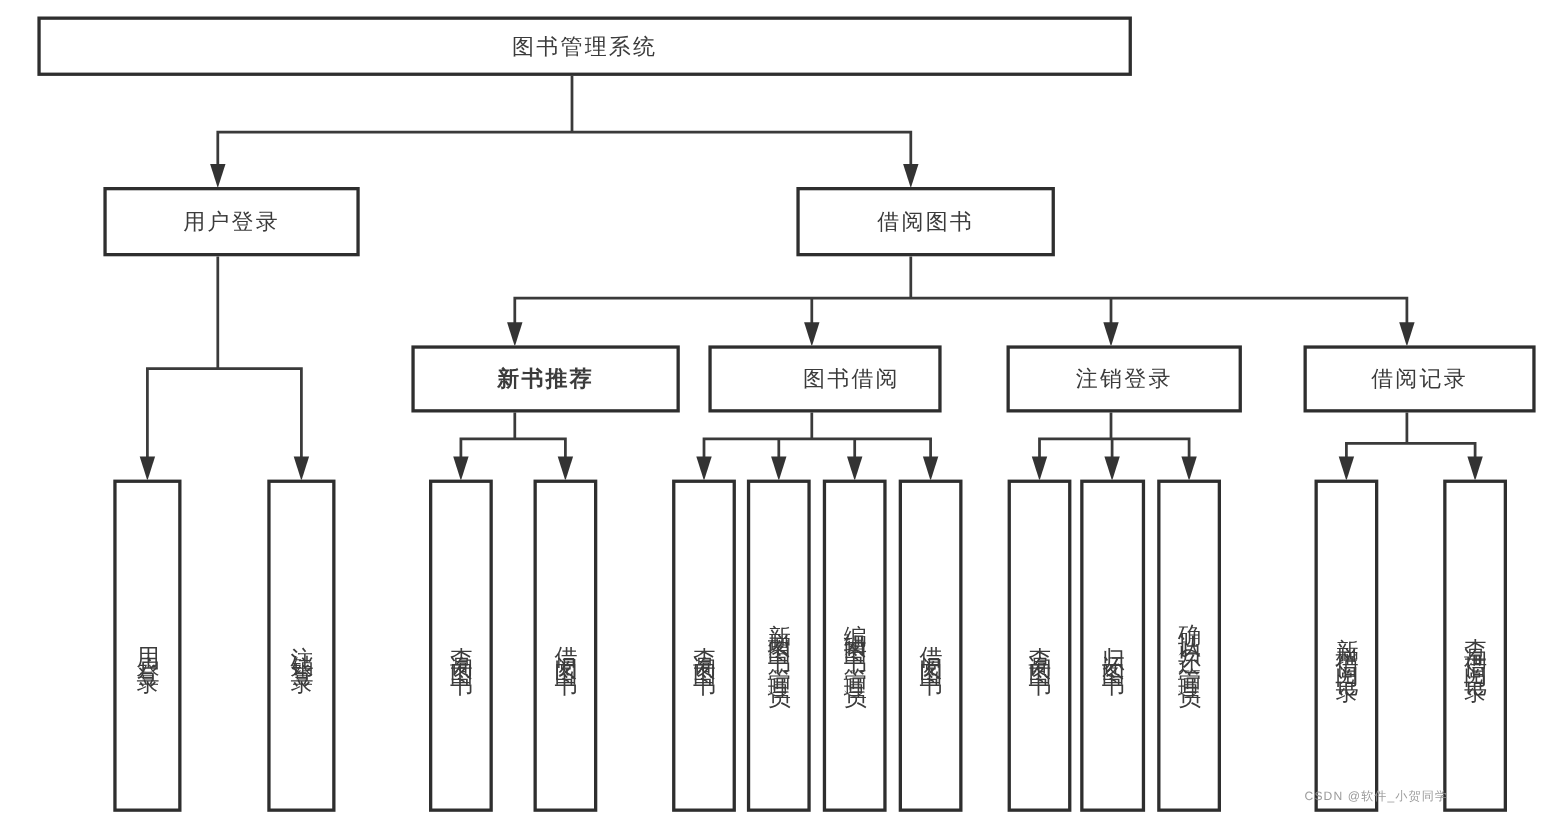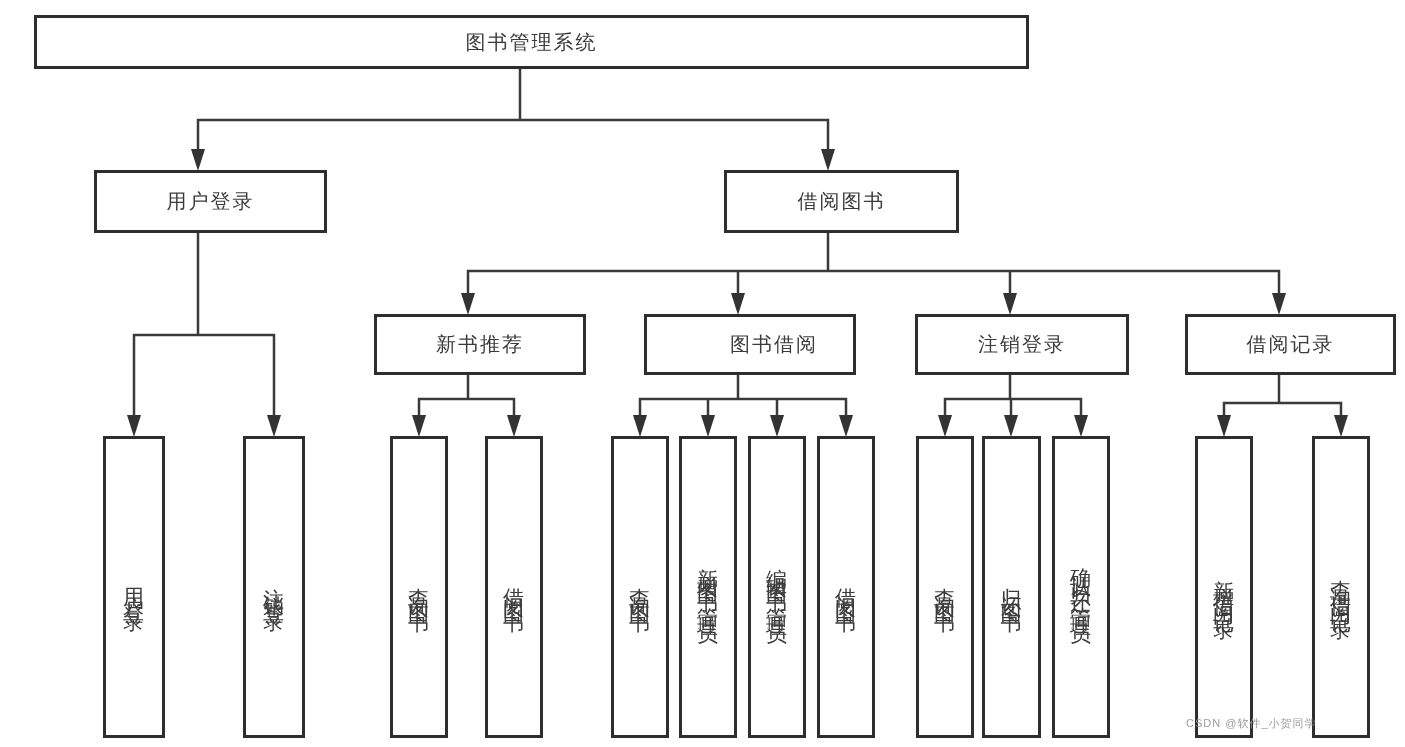--- a/index.html
+++ b/index.html
@@ -110,21 +110,21 @@
       <polygon points="1217,415 1231,415 1224,437"></polygon>
       <polygon points="1334,415 1348,415 1341,437"></polygon>
     </g>
   </svg>
 
   <div class="node h" style="left:22px; top:15px; width:995px; height:54px;">图书管理系统</div>
 
   <div class="node h" style="left:82px; top:170px; width:233px; height:63px;">用户登录</div>
   <div class="node h" style="left:712px; top:170px; width:235px; height:63px;">借阅图书</div>
 
-  <div class="node h" style="left:362px; top:314px; width:212px; height:61px;">新书推荐</div>
+  <div class="node h" style="left:362px; top:314px; width:244px; height:61px;font-weight:bold;">新书推荐</div>
   <div class="node h" style="left:632px; top:314px; width:212px; height:61px;padding-left:48px;">图书借阅</div>
   <div class="node h" style="left:903px; top:314px; width:214px; height:61px;">注销登录</div>
   <div class="node h" style="left:1173px; top:314px; width:211px; height:61px;">借阅记录</div>
 
   <div class="node v" style="left:103px; top:436px; width:62px; height:302px;">
     <span class="vtext">用户登录</span>
   </div>
   <div class="node v" style="left:243px; top:436px; width:62px; height:302px;">
     <span class="vtext">注销登录</span>
   </div>

